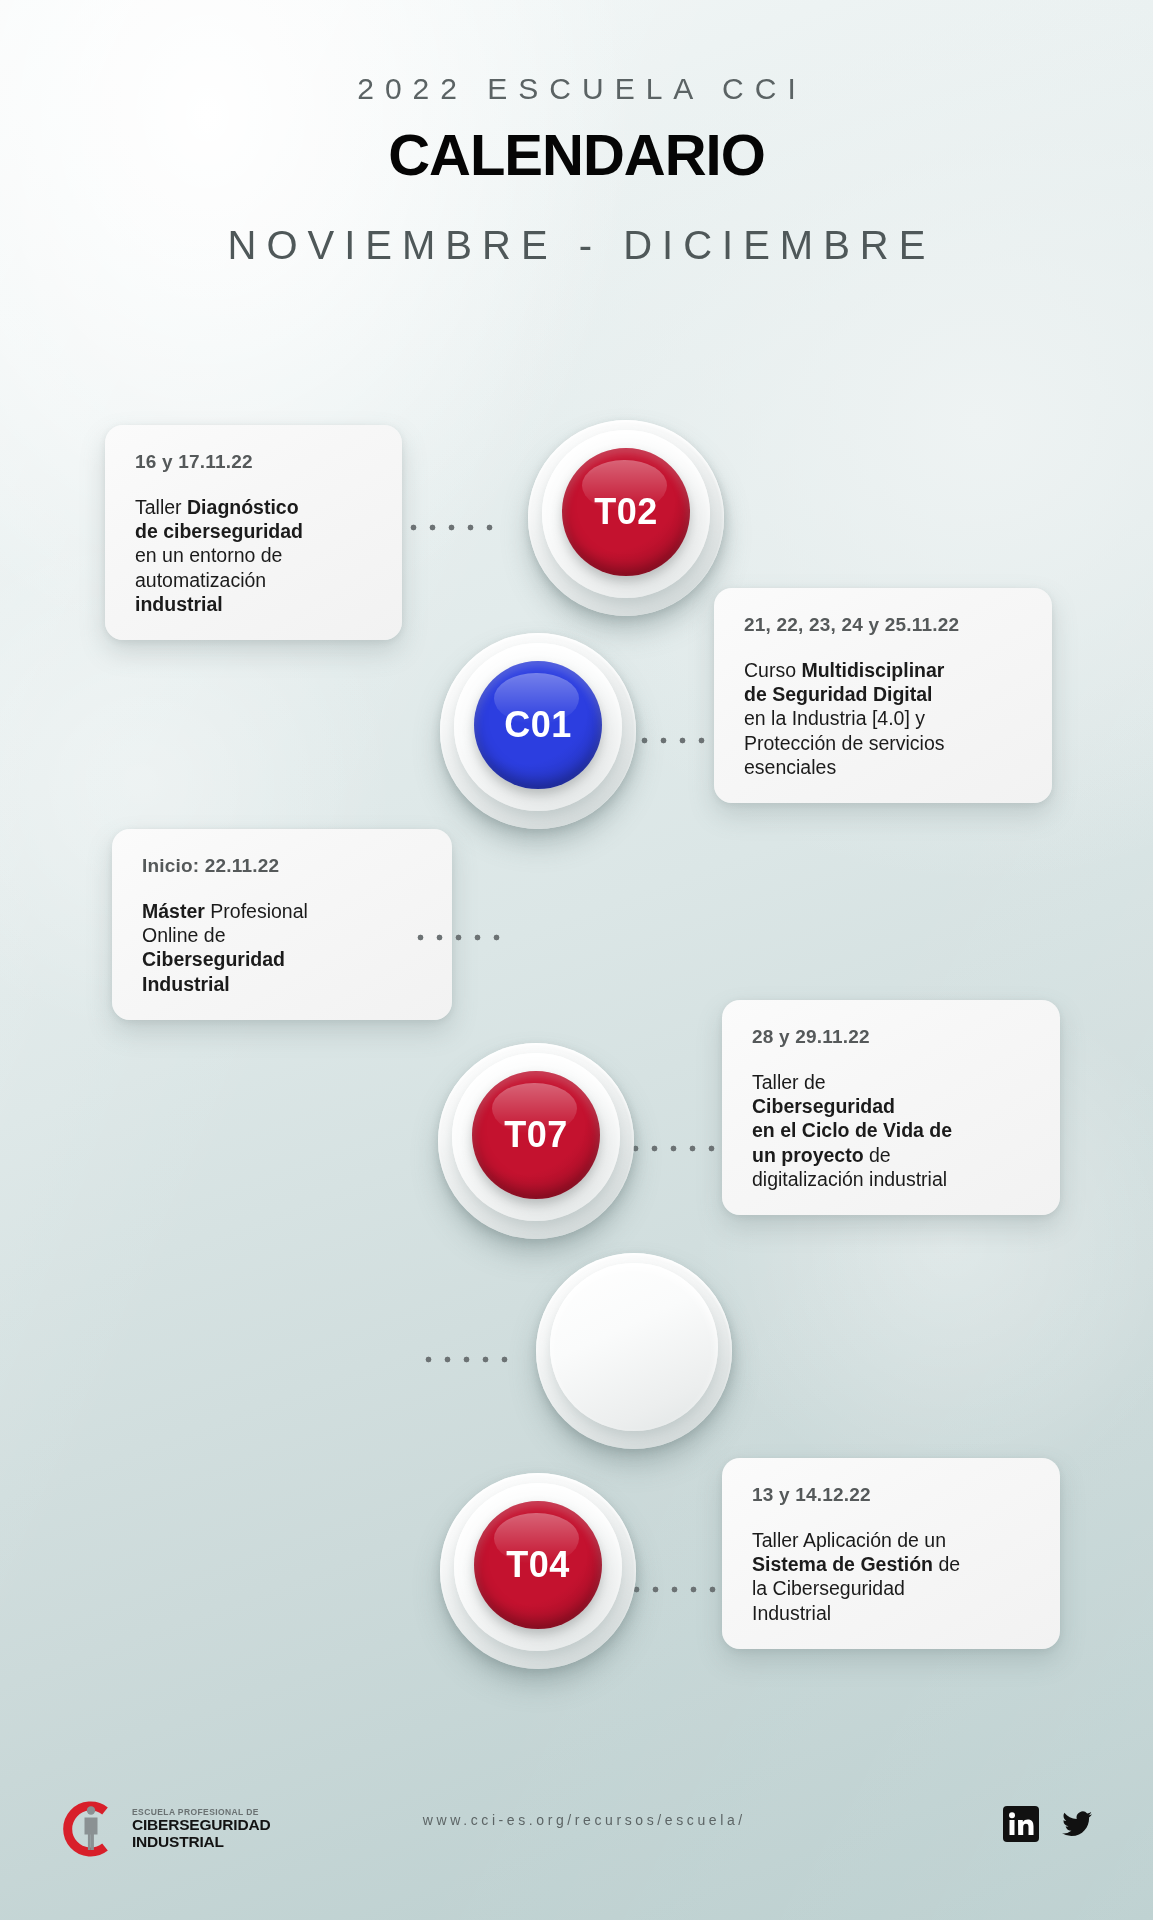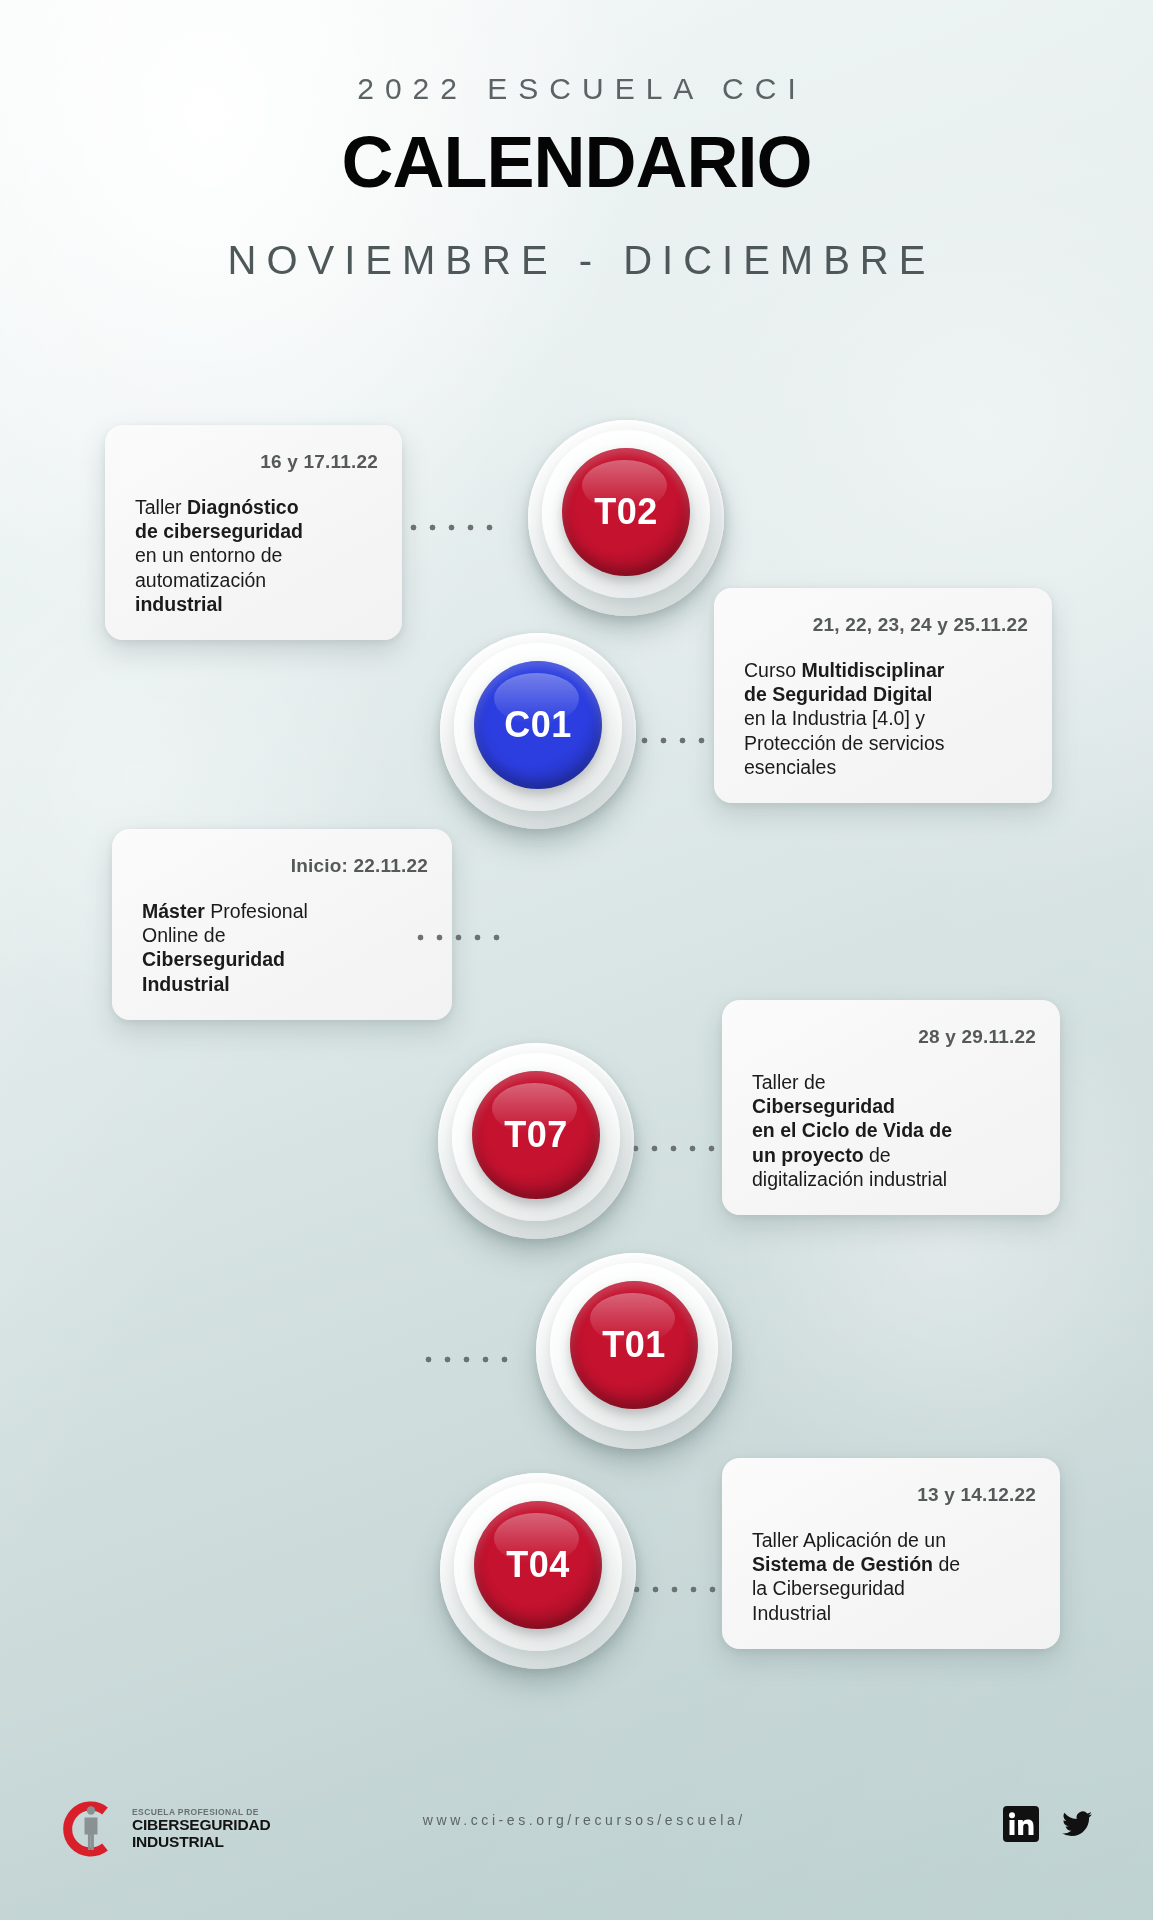--- a/index.html
+++ b/index.html
@@ -30,21 +30,21 @@
   
   .header { position: absolute; left: 0; right: 0; top: 72px; text-align: center; z-index: 5; }
   .eyebrow {
     font-size: 30px;
     letter-spacing: 11px;
     color: #5b6364;
     font-weight: 400;
     text-indent: 11px;
   }
   .bigtitle {
-    font-size: 72px;
+    font-size: 58px;
     font-weight: 700;
     color: #050505;
     letter-spacing: -1px;
     line-height: 1.08;
     margin-top: 18px;
   }
   .months {
     font-size: 40px;
     letter-spacing: 10px;
     color: #4f5859;
@@ -63,21 +63,20 @@
     box-shadow: 0 12px 26px rgba(90,110,110,0.22), 0 2px 6px rgba(90,110,110,0.12);
     padding: 26px 24px 24px 30px;
   }
   .card .date {
     font-size: 19px;
     font-weight: 700;
     color: #55595a;
     letter-spacing: 0.2px;
     margin-bottom: 22px;
     white-space: nowrap;
-    text-align: right;
   }
   .card .desc {
     font-size: 19.5px;
     line-height: 1.24;
     color: #1b1b1b;
     font-weight: 400;
   }
   .card .desc b { font-weight: 700; }
 
   
@@ -229,24 +228,20 @@
         <div class="gloss"></div>
         <span>T07</span>
       </div>
     </div>
 
     <div class="dots" style="left:419px; top:1355px; width:100px;"></div>
     <div class="btn-wrap" style="left:528px; top:1245px;">
       <div class="btn-shadow"></div>
       <div class="btn-outer"></div>
       <div class="btn-mid"></div>
-      <div class="btn-inner" style="background: radial-gradient(circle at 38% 28%, rgb(196, 18, 47) 0%, rgb(196, 18, 47) 55%, rgba(0, 0, 0, 0.22) 100%), rgb(196, 18, 47);">
-        <div class="gloss"></div>
-        <span>T01</span>
-      </div>
     </div>
 
     <div class="card" style="left:722px; top:1458px; width:338px;">
       <div class="date">13 y 14.12.22</div>
       <div class="desc">Taller Aplicación de un<br><b>Sistema de Gestión</b> de<br>la Ciberseguridad<br>Industrial</div>
     </div>
     <div class="dots" style="left:608px; top:1585px; width:110px;"></div>
     <div class="btn-wrap" style="left:432px; top:1465px;">
       <div class="btn-shadow"></div>
       <div class="btn-outer"></div>

